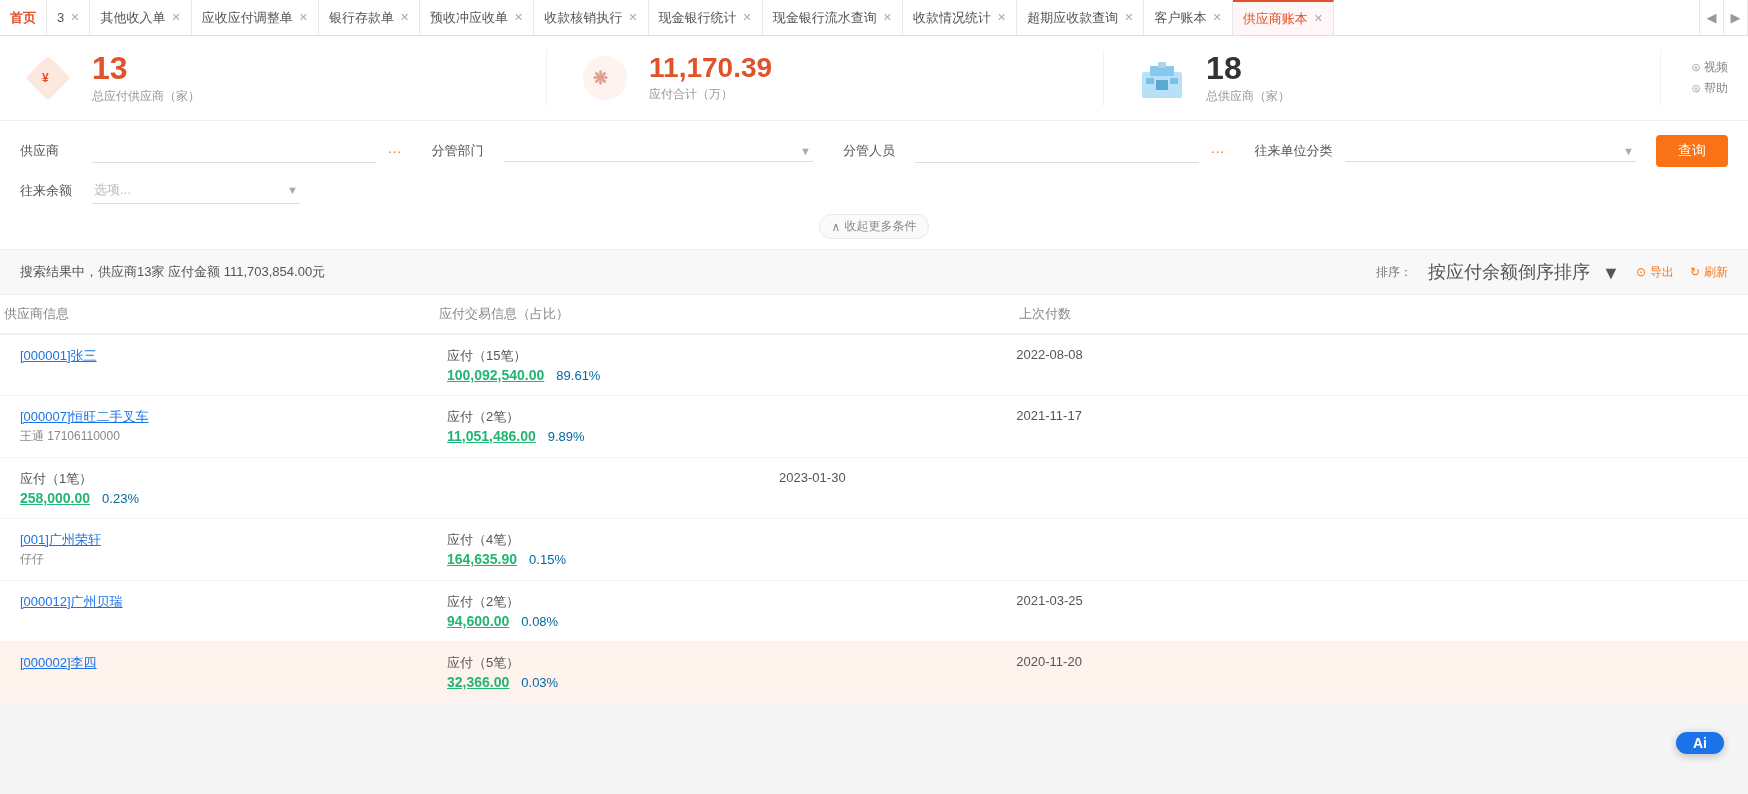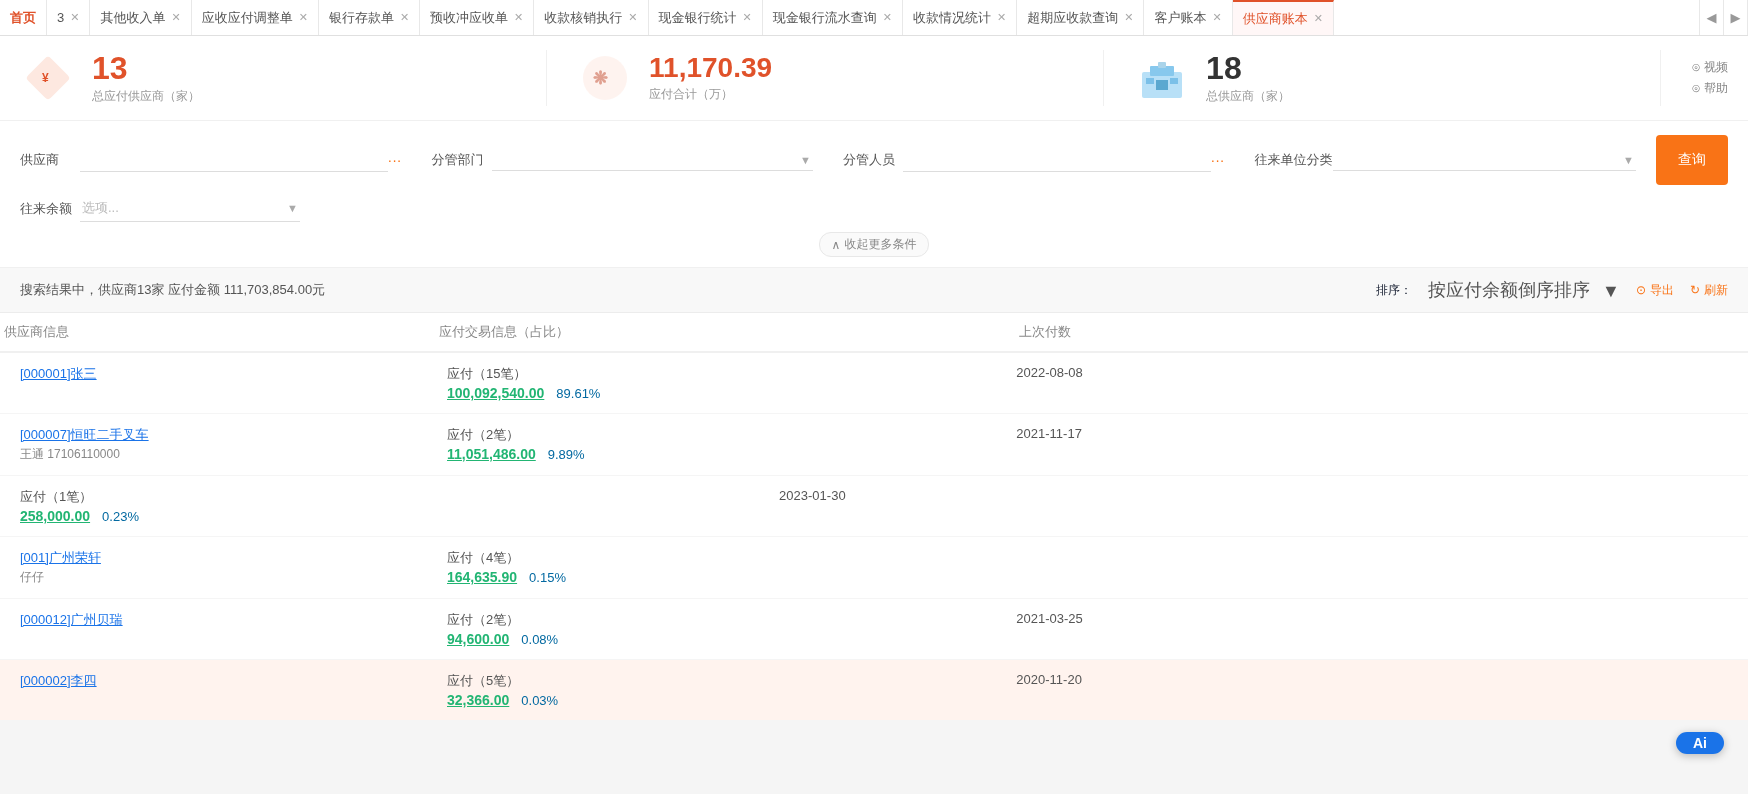--- a/index.html
+++ b/index.html
@@ -117,21 +117,21 @@
     .filter-row {
       display: flex;
       align-items: center;
       gap: 0;
       margin-bottom: 10px;
     }
     .filter-item {
       display: flex;
       align-items: center;
       flex: 1;
-      gap: 0;
+      gap: 12px;
     }
     .filter-label {
       font-size: 13px;
       color: #555;
       white-space: nowrap;
       min-width: 60px;
     }
     .filter-input {
       flex: 1;
       border: none;
@@ -153,21 +153,21 @@
       position: relative;
     }
     .filter-select .placeholder { color: #bbb; font-size: 13px; flex: 1; }
     .filter-select .arrow { color: #aaa; font-size: 11px; margin-left: 4px; }
     .filter-dots { color: #f97316; font-size: 14px; cursor: pointer; }
     .filter-divider { width: 30px; }
     .query-btn {
       background: #f97316;
       color: #fff;
       border: none;
-      padding: 16px 22px;
+      padding: 7px 22px;
       border-radius: 4px;
       font-size: 14px;
       cursor: pointer;
       margin-left: 20px;
       white-space: nowrap;
     }
     .collapse-row {
       display: flex;
       justify-content: center;
       margin-top: 4px;
@@ -194,21 +194,21 @@
       border-bottom: 1px solid #ececec;
       font-size: 13px;
       color: #555;
     }
     .result-bar .sort-section {
       margin-left: auto;
       display: flex;
       align-items: center;
       gap: 16px;
     }
-    .sort-label { color: #0f172a; font-size: 12px; }
+    .sort-label { color: #737373; font-size: 12px; }
     .sort-select {
       display: flex;
       align-items: flex-end;
       gap: 12px;
       color: #555;
       font-size: 18px;
       cursor: pointer;
     }
     .action-btn {
       display: flex;

